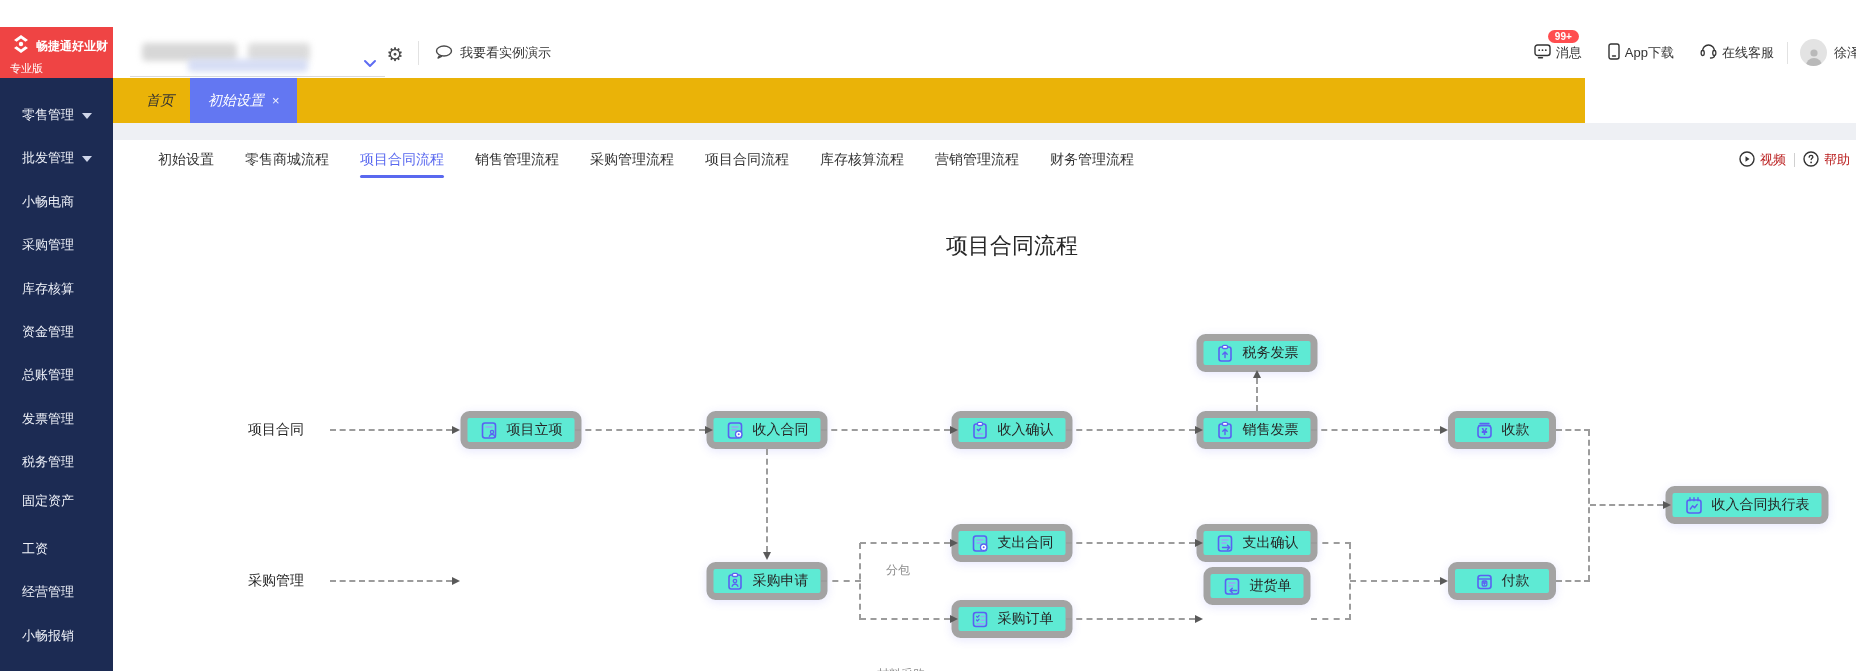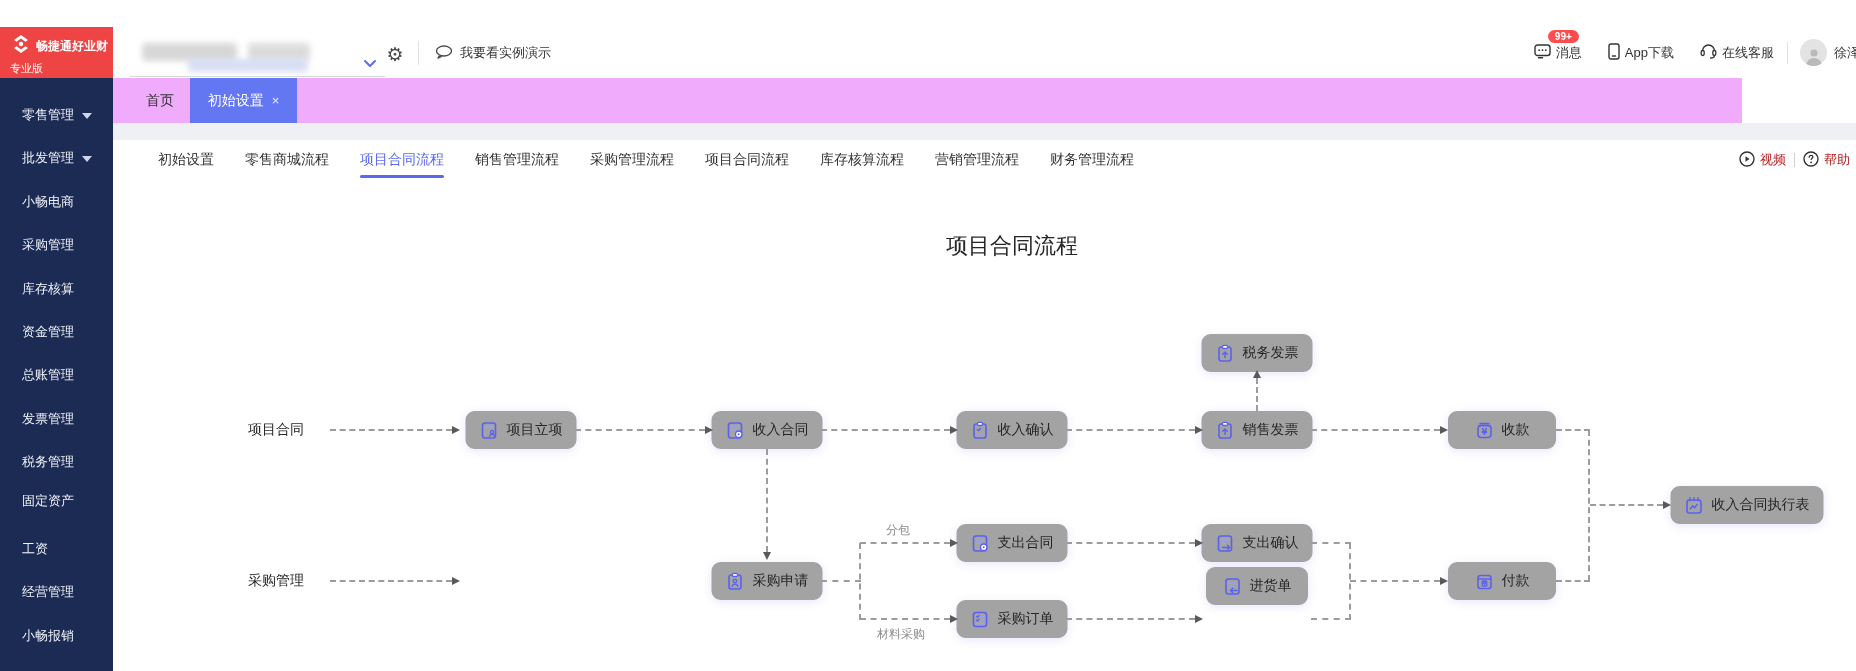--- a/index.html
+++ b/index.html
@@ -39,21 +39,21 @@
   #msg-item { margin-right:26px; }
   #app-item { margin-right:26px; }
   #svc-item { margin-right:13px; }
   #msg-badge { position:absolute; left:14px; top:-14px; background:#ff4d4f; color:#fff; font-size:10px; font-weight:bold;
     padding:1px 7px; border-radius:8px; white-space:nowrap; }
   #right-divider { width:1px; height:22px; background:#e2e2e2; margin-right:12px; }
   #avatar { width:27px; height:27px; border-radius:50%; background:#e3e3e3; display:flex; align-items:flex-end; justify-content:center; overflow:hidden; margin-right:7px; cursor:pointer; }
   #username { width:22px; overflow:hidden; white-space:nowrap; cursor:pointer; }
 
   
-  #tabstrip { position:absolute; left:113px; top:78px; width:1629px; height:45px; background:#f0abfc; }
+  #tabstrip { position:absolute; left:113px; top:78px; width:1472px; height:45px; background:#eab308;font-style:italic; }
   #tab-home { position:absolute; left:17px; top:0; width:60px; height:45px; line-height:45px; text-align:center;
     font-size:14px; color:#333; cursor:pointer; }
   #tab-active { position:absolute; left:77px; top:0; width:107px; height:45px; background:#6377f2; color:#fff;
     display:flex; align-items:center; justify-content:center; gap:8px; font-size:14px; cursor:pointer; }
   #tab-close { font-size:13px; cursor:pointer; opacity:.9; }
 
   
   #grayband { position:absolute; left:113px; top:123px; width:1743px; height:17px; background:#eef0f4; }
 
   
@@ -62,27 +62,27 @@
   .nav-item { font-size:14px; color:#333; cursor:pointer; position:relative; height:40px; line-height:38px; white-space:nowrap; }
   .nav-item.active { color:#5968ef; }
   .nav-item.active::after { content:""; position:absolute; left:0; right:0; bottom:2px; height:3px; background:#5968ef; border-radius:2px; }
   #subnav-right { position:absolute; right:6px; top:0; height:40px; display:flex; align-items:center; gap:8px; font-size:13px; color:#b91c1c; }
   .snr-item { display:flex; align-items:center; gap:5px; cursor:pointer; }
   .snr-divider { width:1px; height:14px; background:#d0d0d0; }
 
   
   #flow { position:absolute; left:0; top:0; width:1856px; height:671px; pointer-events:none; }
   #flow-title { position:absolute; left:1012px; top:246px; transform:translate(-50%,-50%); font-size:22px; color:#262626; font-weight:500; pointer-events:auto; }
-  .flow-node { position:absolute; transform:translate(-50%,-50%); height:38px; background:#a3a3a3;
-    border:2px solid #a3a3a3; border-radius:9px; box-shadow:0 2px 10px rgba(99,102,241,.16);
+  .flow-node { position:absolute; transform:translate(-50%,-50%); height:38px; background:#5eead4;
+    border:7px solid #a3a3a3; border-radius:9px; box-shadow:0 2px 10px rgba(99,102,241,.16);
     display:flex; align-items:center; justify-content:center; gap:8px; font-size:14px; color:#262626;
     padding:0 12px; white-space:nowrap; pointer-events:auto; cursor:pointer; }
   .flow-node .n-icon { display:flex; align-items:center; }
   .flow-label { position:absolute; transform:translate(-50%,-50%); font-size:14px; color:#262626; white-space:nowrap; }
-  .flow-label.small { font-size:12px; color:#8c8c8c; }
+  .flow-label.small { font-size:12px; color:#8c8c8c;margin-top:40px; }
   .edge-h { position:absolute; border-top:2px dashed #9c9c9c; height:0; }
   .edge-v { position:absolute; border-left:2px dashed #9c9c9c; width:0; }
   .ah { position:absolute; width:0; height:0; }
   .ah.right { border-top:4px solid transparent; border-bottom:4px solid transparent; border-left:8px solid #595959; }
   .ah.up    { border-left:4px solid transparent; border-right:4px solid transparent; border-bottom:8px solid #595959; }
   .ah.down  { border-left:4px solid transparent; border-right:4px solid transparent; border-top:8px solid #595959; }
 </style>
 </head>
 <body>
 

